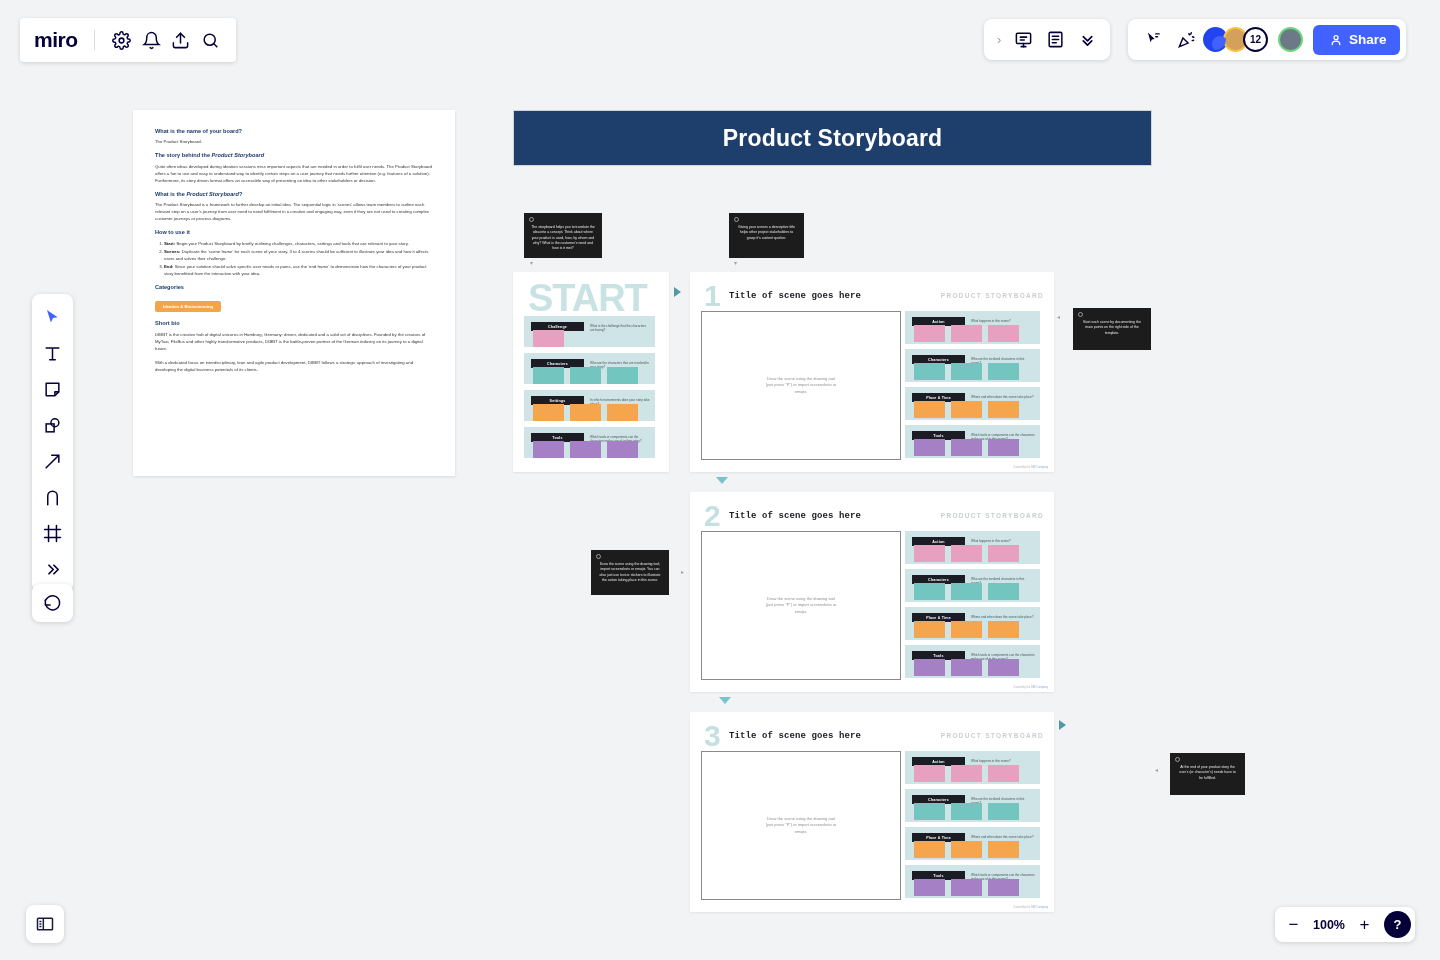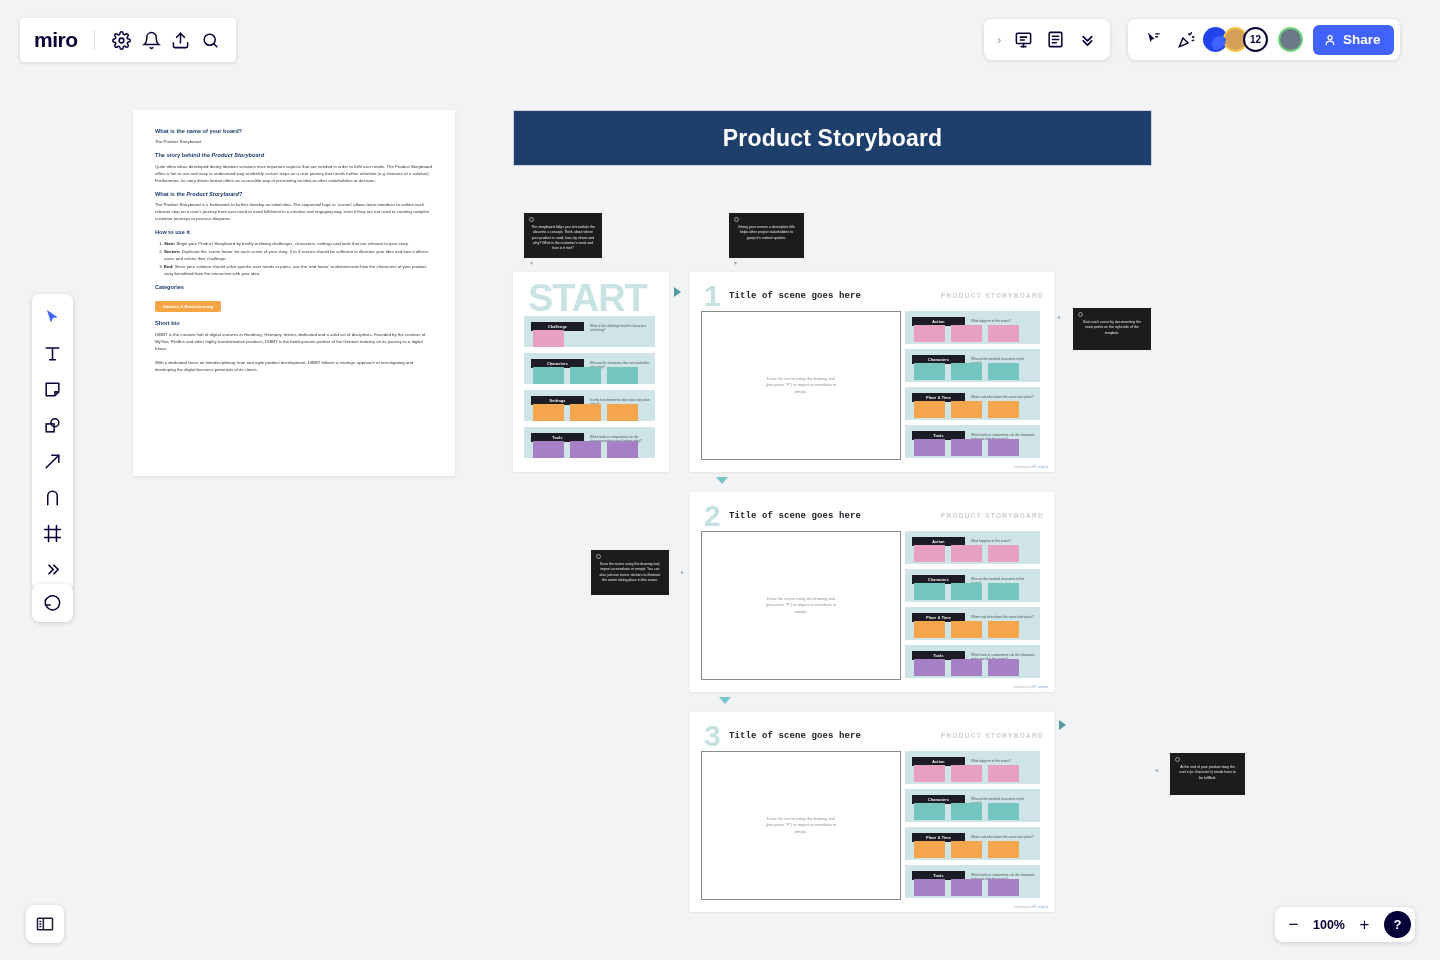--- a/index.html
+++ b/index.html
@@ -46,21 +46,21 @@
     font-size: 10px; font-weight: 700; color: #050038; overflow: hidden;
   }
   .av.blue { background: #2244ee; border-color:#2244ee; }
   .av.blue::after { content:""; width:16px;height:16px;border-radius:50%;background:#4262ff; display:block; transform:translate(4px,4px);}
   .av.ring-y { background: #d4a05a; border: 2px solid #f5c344; }
   .av.count { background: #fff; border: 2px solid #050038; }
   .av.ring-g { background: #6b7a86; border: 2px solid #6fd47e; }
   .share-btn {
     margin-left: 7px; height: 30px; background: #4262ff; color: #fff;
     border-radius: 6px; display: flex; align-items: center; gap: 6px;
-    padding: 0 13px 0 10px; font-size: 13.5px; font-weight: 700; cursor: pointer;
+    padding: 0 13px 0 16px; font-size: 13.5px; font-weight: 700; cursor: pointer;
   }
 
   
   .tools {
     position: absolute; left: 32px; top: 294px;
     width: 41px; background: #fff; border-radius: 8px;
     box-shadow: 0 1px 5px rgba(0,0,0,.16);
     padding: 6px 0; display: flex; flex-direction: column; align-items: center; gap: 2px;
   }
   .tool { width: 34px; height: 34px; display: flex; align-items: center; justify-content: center; border-radius: 6px; cursor: pointer; }

